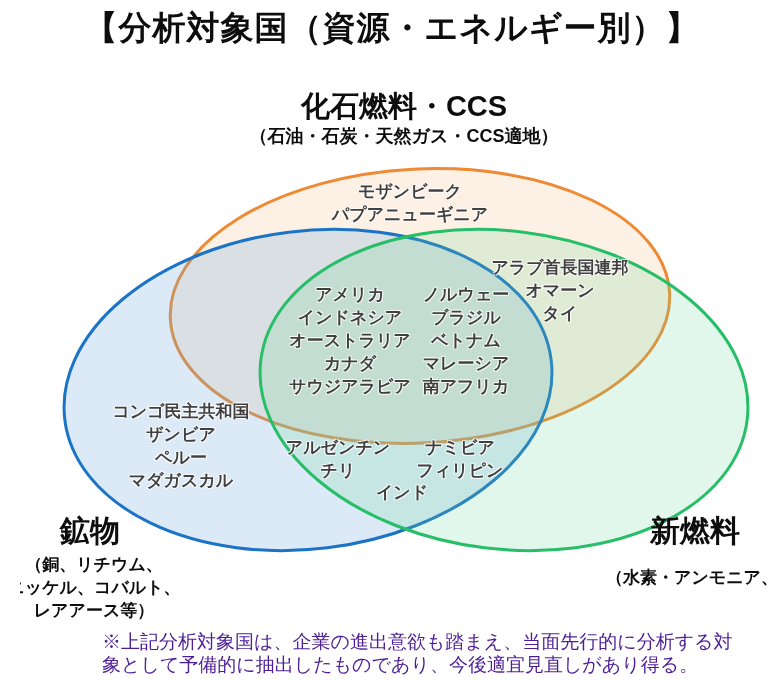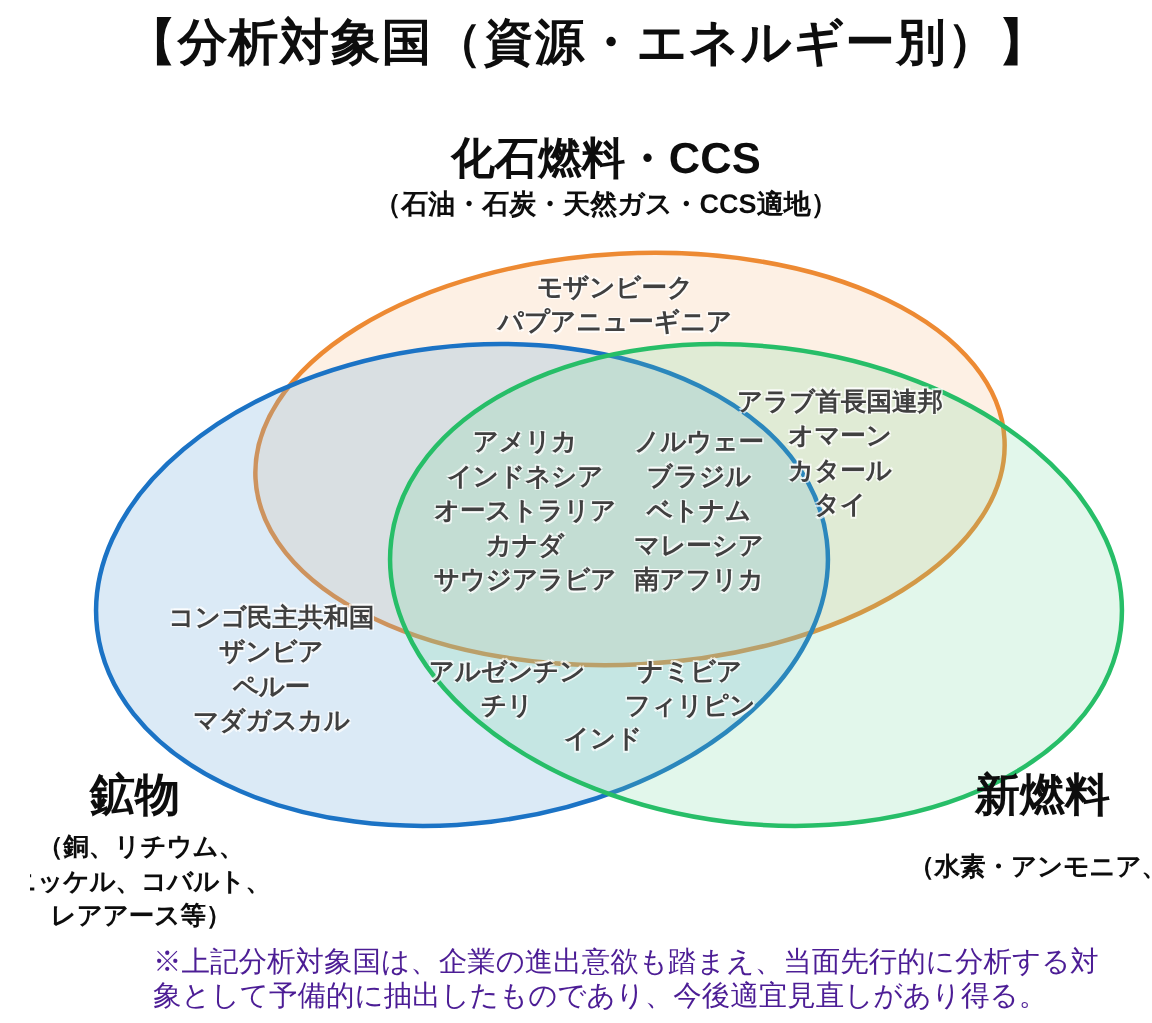--- a/index.html
+++ b/index.html
@@ -76,21 +76,20 @@
     <div>ノルウェー</div>
     <div>ブラジル</div>
     <div>ベトナム</div>
     <div>マレーシア</div>
     <div>南アフリカ</div>
   </div>
 
   <div class="abs ctr countries" style="left:540px; top:256px;">
     <div>アラブ首長国連邦</div>
     <div>オマーン</div>
-    <div>カタール</div>
     <div>タイ</div>
   </div>
 
   <div class="abs ctr countries" style="left:161px; top:400px;">
     <div>コンゴ民主共和国</div>
     <div>ザンビア</div>
     <div>ペルー</div>
     <div>マダガスカル</div>
   </div>
 

